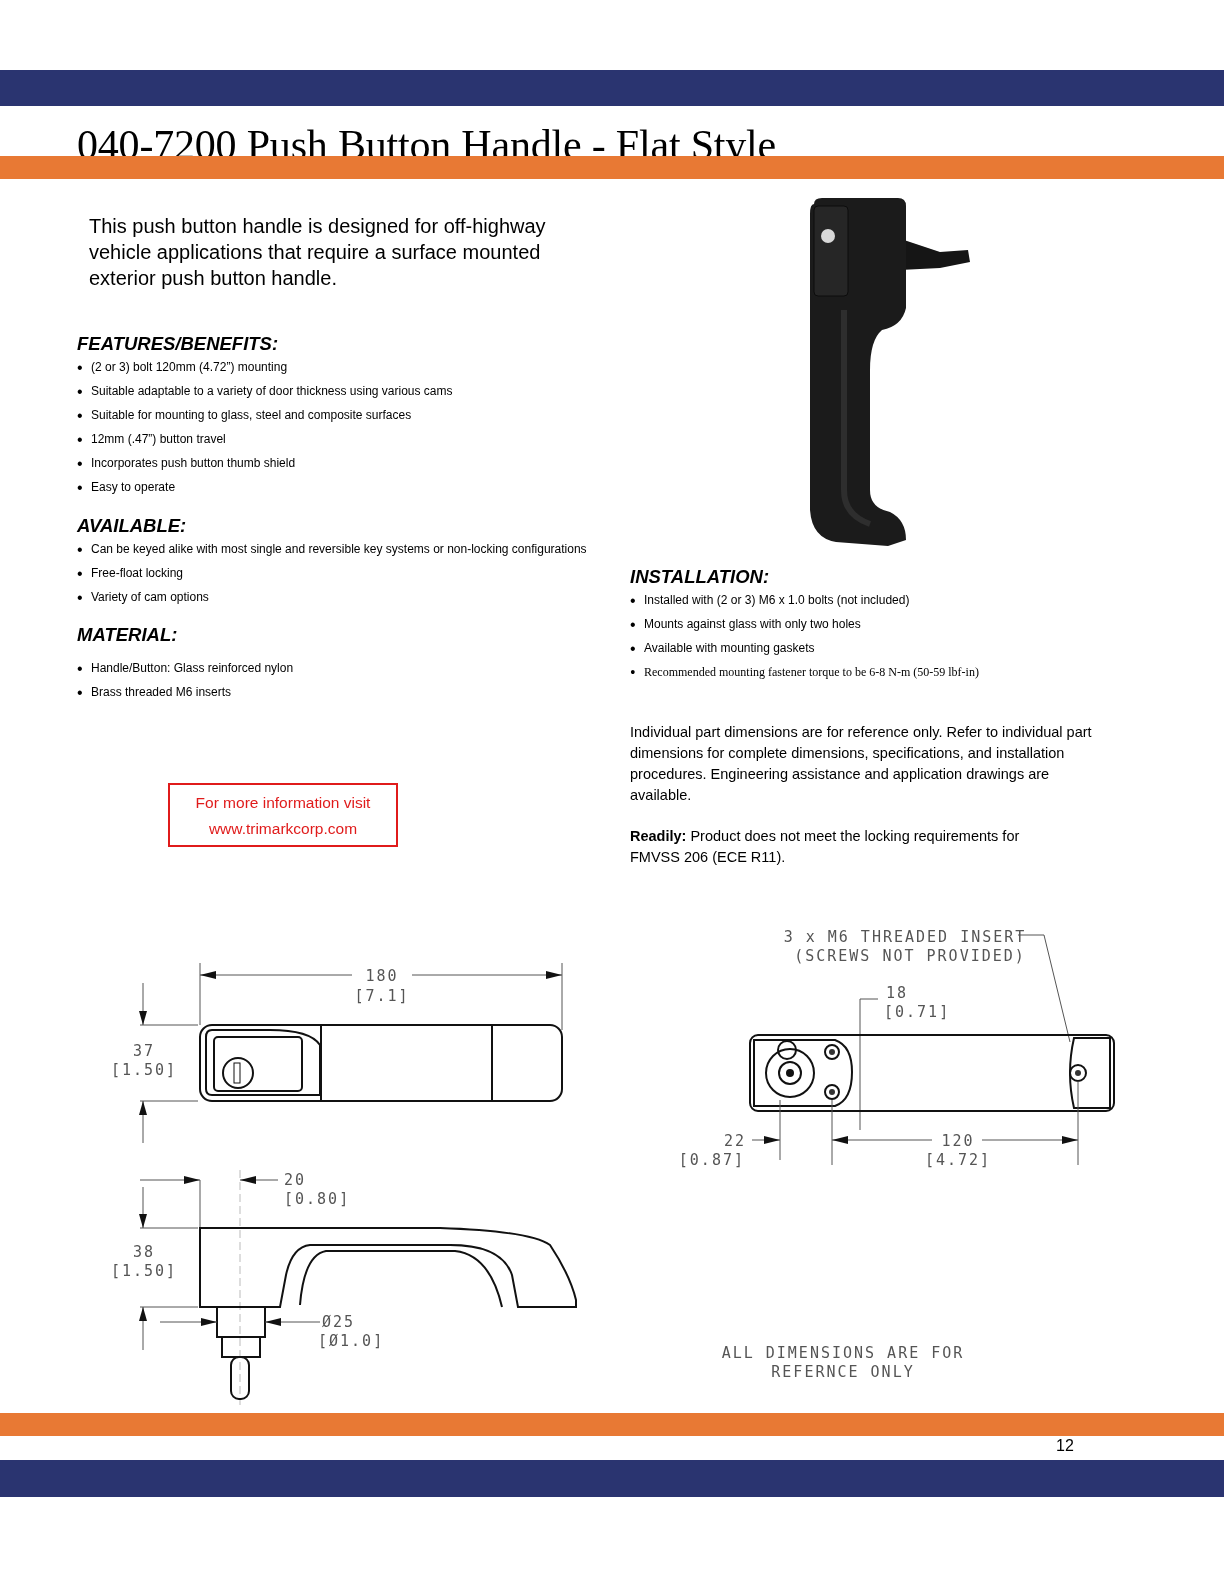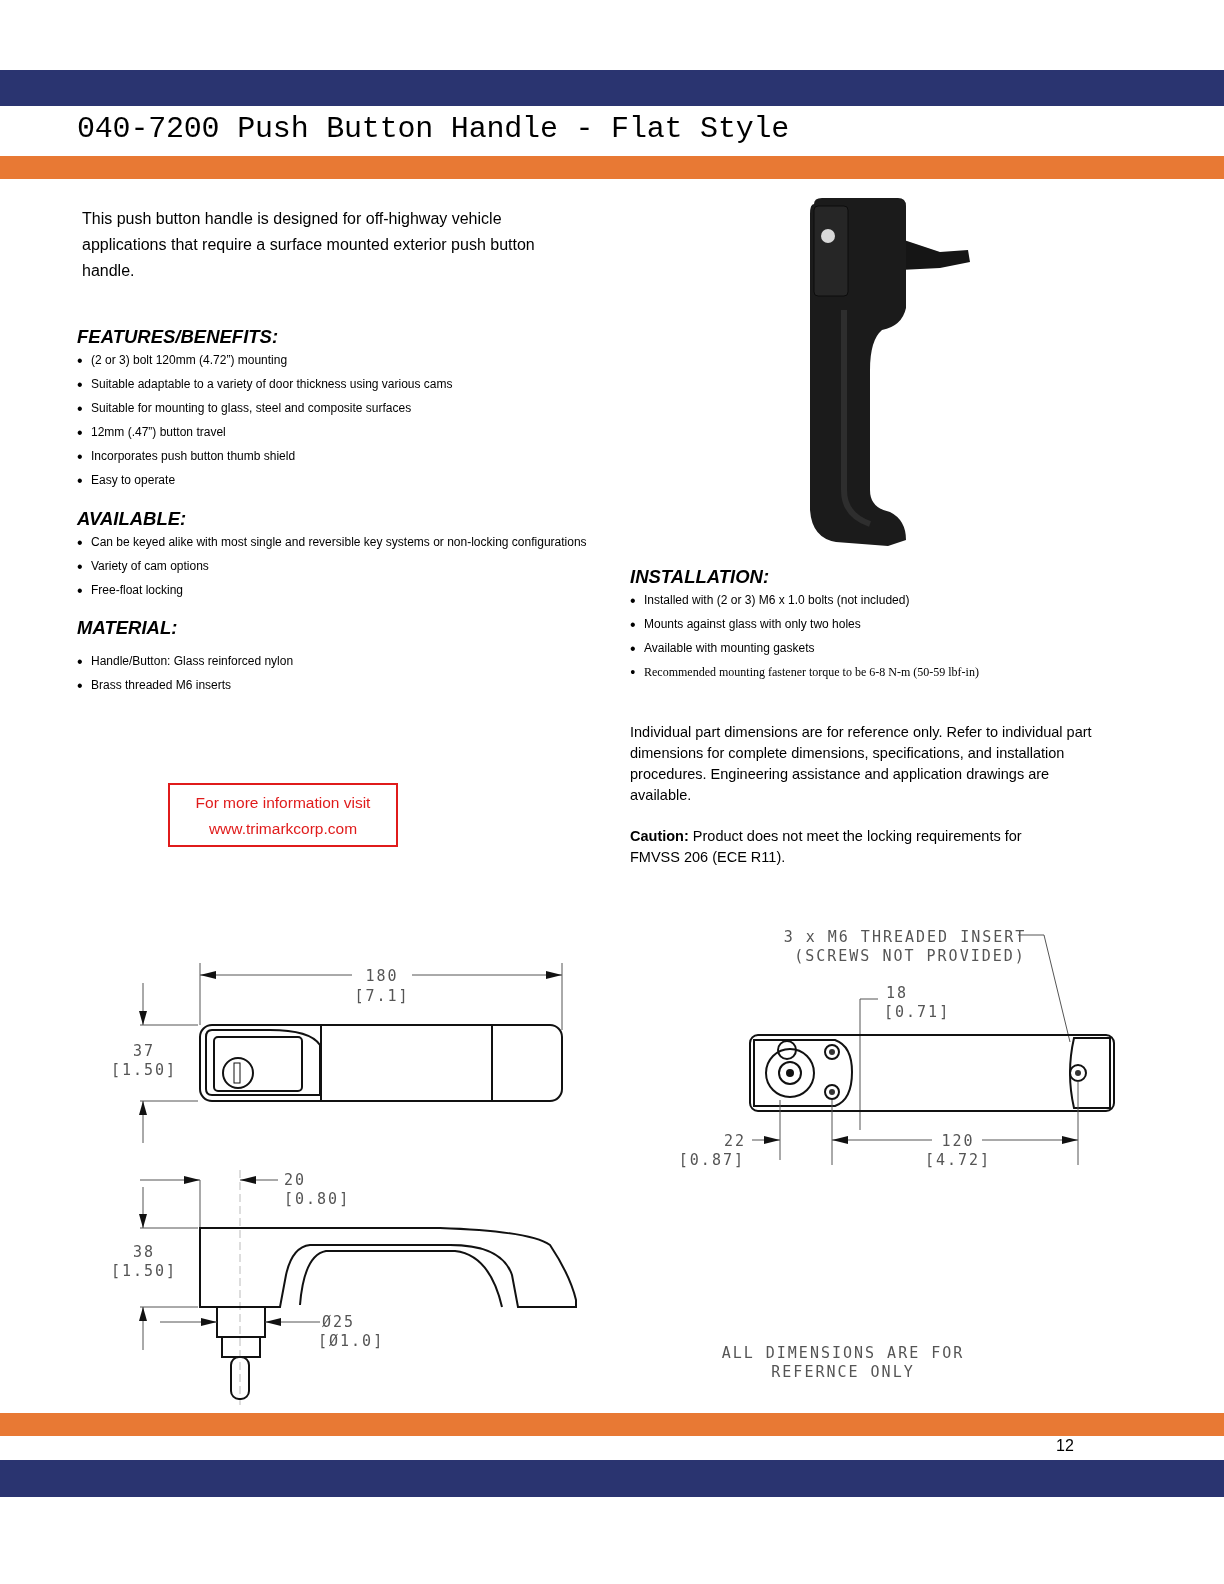--- a/index.html
+++ b/index.html
@@ -1,22 +1,22 @@
 <!DOCTYPE html>
 <html><head>
 <meta charset="utf-8">
 <style>
   html,body{margin:0;padding:0;background:#fff;}
   body{width:1224px;height:1584px;position:relative;overflow:hidden;font-family:"Liberation Sans",sans-serif;color:#000;}
   .band{position:absolute;left:0;width:1224px;}
   .navy{background:#2a3470;}
   .orange{background:#e87934;}
-  #title{position:absolute;left:77px;top:112px;font-size:30px;font-family:Liberation Mono, monospace;letter-spacing:-0.2px;color:#000;margin:0;font-weight:normal;}
+  #title{position:absolute;left:77px;top:121px;font-size:42px;font-family:Liberation Serif, serif;letter-spacing:-0.2px;color:#000;margin:0;font-weight:normal;}
   .col{position:absolute;}
-  .intro{font-size:16px;line-height:26px;margin:5px;}
+  .intro{font-size:20px;line-height:26px;margin:12px;}
   .sec-h{font-size:18.5px;font-weight:bold;font-style:italic;margin:0;line-height:22px;}
   ul.bul{list-style:none;margin:0;padding:0;}
   ul.bul li{position:relative;padding-left:14px;font-size:12px;line-height:21.5px;margin-bottom:2.5px;}
   ul.bul li::before{content:"•";position:absolute;left:0;top:0;font-size:16px;}
   .infobox{position:absolute;left:168px;top:783px;width:230px;height:64px;border:2px solid #e01b1b;color:#e01b1b;font-weight:normal;font-size:15.5px;text-align:center;line-height:26px;padding-top:5px;box-sizing:border-box;}
   .small{font-size:14.5px;line-height:21px;margin:0;}
   .dimtxt{font-family:"DejaVu Sans Mono",monospace;fill:#555;font-size:15px;letter-spacing:2px;}
   #pagenum{position:absolute;left:1056px;top:1437px;font-size:16px;}
 </style>
 </head>
@@ -38,22 +38,22 @@
       <li>12mm (.47”) button travel</li>
       <li>Incorporates push button thumb shield</li>
       <li>Easy to operate</li>
     </ul>
   </div>
 
   <div style="margin-top:16px;">
     <p class="sec-h">AVAILABLE:</p>
     <ul class="bul" style="margin-top:2px;">
       <li>Can be keyed alike with most single and reversible key systems or non-locking configurations</li>
+      <li>Free-float locking</li>
       <li>Variety of cam options</li>
-      <li>Free-float locking</li>
     </ul>
   </div>
 
   <div style="margin-top:16px;">
     <p class="sec-h">MATERIAL:</p>
     <ul class="bul" style="margin-top:12px;">
       <li>Handle/Button: Glass reinforced nylon</li>
       <li>Brass threaded M6 inserts</li>
     </ul>
   </div>
@@ -77,21 +77,21 @@
 <div class="col" style="left:630px;top:566px;width:480px;">
   <p class="sec-h">INSTALLATION:</p>
   <ul class="bul" style="margin-top:2px;">
     <li>Installed with (2 or 3) M6 x 1.0 bolts (not included)</li>
     <li>Mounts against glass with only two holes</li>
     <li>Available with mounting gaskets</li>
     <li style="width:450px;font-family:Liberation Serif, serif;">Recommended mounting fastener torque to be 6-8 N-m (50-59 lbf-in)</li>
   </ul>
   <p class="small" style="margin-top:38px;width:470px;">Individual part dimensions are for reference only. Refer to individual part dimensions for complete dimensions, specifications, and installation procedures. Engineering assistance and application drawings are available.</p>
   <p class="small" style="margin-top:20px;width:440px;">
-    <b>Caution:</b><span> Product does not meet the locking requirements for FMVSS 206 (ECE R11).</span>
+    <b>Readily:</b><span> Product does not meet the locking requirements for FMVSS 206 (ECE R11).</span>
   </p>
 </div>
 
 <svg style="position:absolute;left:100px;top:955px;" width="480" height="190" viewBox="0 0 480 190">
   <line x1="100" y1="8" x2="100" y2="70" stroke="#555"></line>
   <line x1="462" y1="8" x2="462" y2="75" stroke="#555"></line>
   <line x1="100" y1="20" x2="252" y2="20" stroke="#555"></line>
     <polygon points="100,20 116,16 116,24" fill="#111"></polygon>
   <line x1="312" y1="20" x2="462" y2="20" stroke="#555"></line>
     <polygon points="462,20 446,16 446,24" fill="#111"></polygon>

